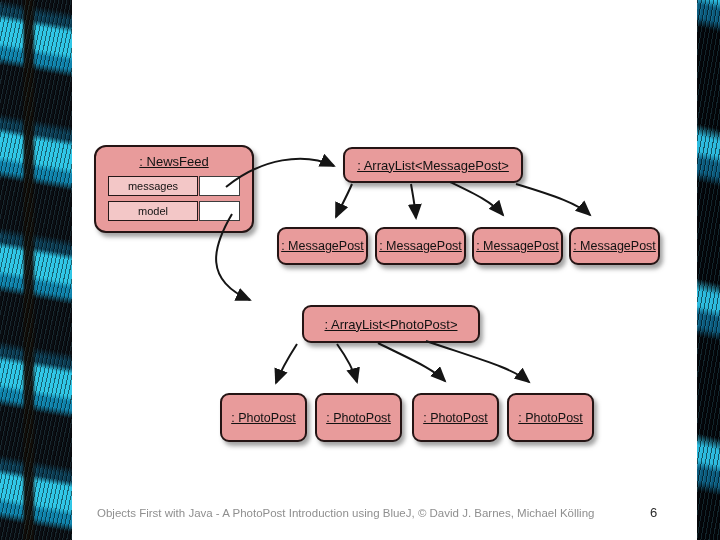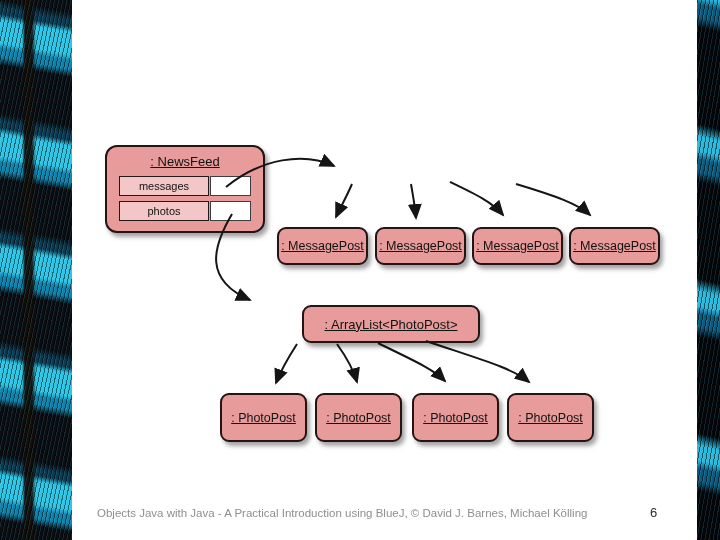--- a/index.html
+++ b/index.html
@@ -21,21 +21,21 @@
       repeating-linear-gradient(100deg, rgba(0,0,0,.55) 0 1px, rgba(100,220,245,.14) 1px 2px, rgba(0,0,0,0) 2px 4px),
       repeating-linear-gradient(14deg, #04060a 0 48px, #0b5a7d 58px 70px, #2bbade 78px 92px, #04060a 104px 150px);
   }
 
   .title{position:absolute;left:72px;top:46px;width:626px;margin:0;text-align:center;
     font-size:42px;font-weight:normal;color:var(--accent,#4aa6c4);}
 
   
   .obj{position:absolute;background:var(--box-fill,#e89b9b);border:2px solid var(--border-col,#241414);
     box-shadow:3px 4px 4px rgba(90,90,90,.55);color:#121212;box-sizing:border-box;}
-  .newsfeed{left:105px;top:145px;width:160px;height:88px;border-radius:12px;}
+  .newsfeed{left:94px;top:145px;width:160px;height:88px;border-radius:12px;}
   .obj-title{margin-top:7px;text-align:center;font-size:13px;text-decoration:underline;}
   .field-label{position:absolute;left:12px;width:88px;height:18px;line-height:18px;
     background:var(--field-fill,#f3c7c7);border:1.5px solid #241818;font-size:11px;text-align:center;}
   .f-messages{top:29px;} .f-photos{top:54px;}
   .field-slot{position:absolute;left:103px;width:39px;height:18px;background:#ffffff;border:1.5px solid #3d3d3d;}
   .s-messages{top:29px;} .s-photos{top:54px;}
 
   .list-box,.small-box{display:flex;align-items:center;justify-content:center;border-radius:9px;}
   .obj-label{text-decoration:underline;white-space:nowrap;}
   .mlist{left:343px;top:147px;width:180px;height:36px;font-size:13px;}
@@ -57,24 +57,27 @@
 <div class="slide">
 
   <div class="feather feather-left"></div>
   <div class="feather feather-right"></div>
 
 
   <div class="obj newsfeed">
     <div class="obj-title">: NewsFeed</div>
     <div class="field-label f-messages">messages</div>
     <div class="field-slot s-messages"></div>
-    <div class="field-label f-photos">photos</div>
+    <div class="field-label f-photos">model</div>
     <div class="field-slot s-photos"></div>
   </div>
 
+  <div class="obj list-box mlist">
+    <span class="obj-label">: ArrayList&lt;MessagePost&gt;</span>
+  </div>
 
   <div class="obj small-box mp mp1">
     <span class="obj-label">: MessagePost</span>
   </div>
   <div class="obj small-box mp mp2">
     <span class="obj-label">: MessagePost</span>
   </div>
   <div class="obj small-box mp mp3">
     <span class="obj-label">: MessagePost</span>
   </div>
@@ -112,16 +115,16 @@
       <path d="M 411,184 C 413,196 415,206 416,218" marker-end="url(#ah)"></path>
       <path d="M 450,182 C 475,194 492,202 503,215" marker-end="url(#ah)"></path>
       <path d="M 516,184 C 556,196 578,204 590,215" marker-end="url(#ah)"></path>
       <path d="M 297,344 C 288,358 281,370 276,383" marker-end="url(#ah)"></path>
       <path d="M 337,344 C 347,358 353,368 357,382" marker-end="url(#ah)"></path>
       <path d="M 378,343 C 412,360 432,368 445,381" marker-end="url(#ah)"></path>
       <path d="M 426,341 C 482,360 512,368 529,382" marker-end="url(#ah)"></path>
     </g>
   </svg>
 
-  <div class="footer">Objects Java with Java - A Practical Introduction using BlueJ, © David J. Barnes, Michael Kölling</div>
+  <div class="footer">Objects First with Java - A PhotoPost Introduction using BlueJ, © David J. Barnes, Michael Kölling</div>
   <div class="pagenum">6</div>
 
 </div>
 
 </body></html>

